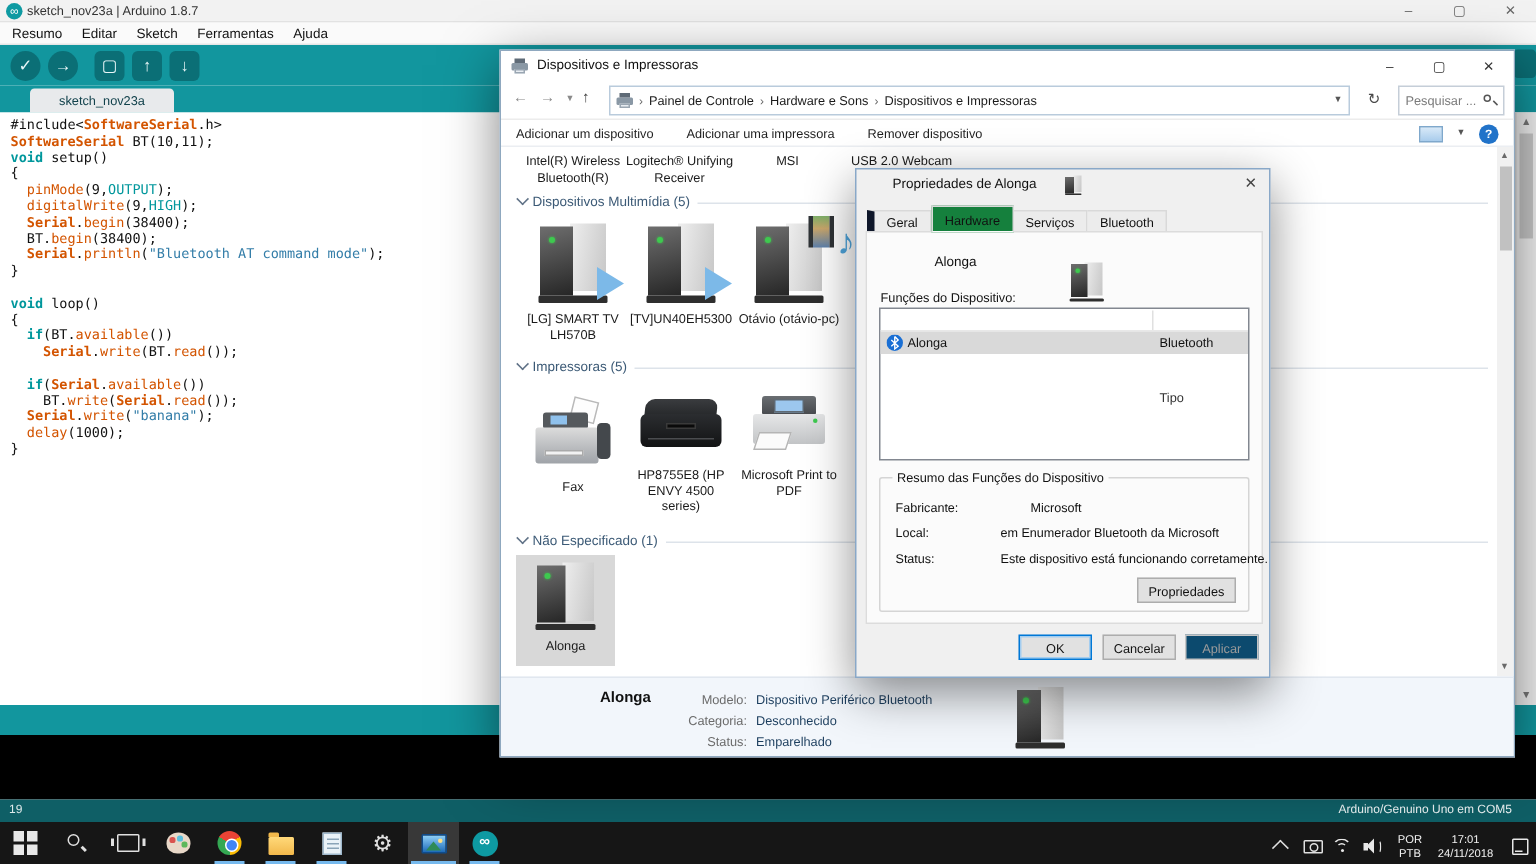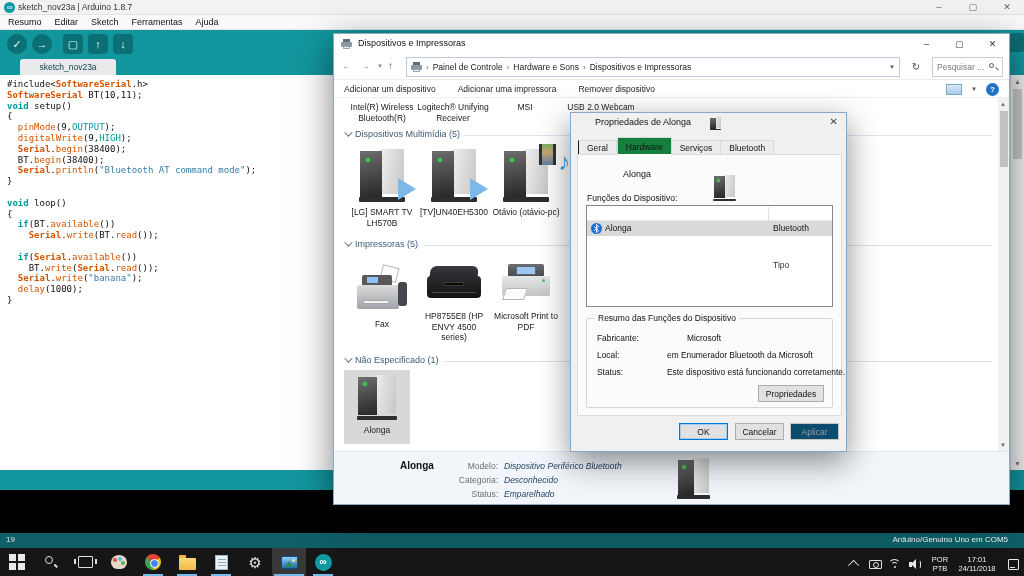--- a/index.html
+++ b/index.html
@@ -107,29 +107,29 @@
   .ic-pdf .body { position:absolute; left:2px; top:14px; width:48px; height:20px; background:linear-gradient(#E6E7E8,#C2C4C6); border-radius:2px; }
   .ic-pdf .paper { position:absolute; left:4px; top:26px; width:22px; height:12px; background:#FBFBFB; border:1px solid #B5B5B5; transform:skewX(-18deg); }
   .ic-pdf .led { position:absolute; left:42px; top:17px; width:3px; height:3px; border-radius:50%; background:#3EC94F; }
   .sel-tile { background:#D8D8D8; }
   .vscroll { background:#F1F1F1; }
   .vscroll .ar { position:absolute; left:2px; font-size:6px; color:#6A6A6A; }
   .vscroll .thumb { position:absolute; left:1.5px; width:8px; background:#C1C1C1; }
   .dw-details { left:0; top:417px; width:675px; height:53px; background:#F2F6FB; border-top:1px solid #E1E7EF; }
   .det-name { font-size:10px; font-weight:bold; color:#111; }
   .det-label { font-size:8.5px; color:#6B6B6B; text-align:right; }
-  .det-value { font-size:8.5px; color:#1C3E5E;font-style:italic; }
+  .det-value { font-size:8.5px; color:#1C3E5E; }
 
   
   #propdlg { left:570px; top:112px; width:277px; height:340px; background:#F0F0F0; border:1px solid #89A8C8; box-shadow:0 10px 30px rgba(0,0,0,.45); z-index:10; }
   .dlg-title { left:24px; top:4px; font-size:9px; color:#111; }
   .dlg-close { right:8px; top:3px; font-size:10px; color:#444; }
   .dlg-tabs { left:7px; top:24px; display:flex; align-items:flex-end; }
   .dlg-tab { font-size:8.5px; color:#111; padding:3px 8px; background:#ECECEC; border:1px solid #D9D9D9; border-left:none; height:15px; line-height:9px; }
-  .dlg-tab:first-child { border-left:1px solid #0f172a; }
+  .dlg-tab:first-child { border-left:5px solid #0f172a; }
   .dlg-tab.active { background:#15803d; height:18px; line-height:12px; border-bottom:1px solid #FBFBFB; position:relative; z-index:2; border-left:1px solid #D9D9D9;text-align:right; }
   .dlg-panel { left:6px; top:41px; width:265px; height:262px; background:#FBFBFB; border:1px solid #DCDCDC; }
   .dlg-devname { left:52px; top:56px; font-size:9px; color:#111; }
   .dlg-listlabel { left:16px; top:80px; font-size:8.5px; color:#111; }
   .dlg-list { left:15px; top:92px; width:247px; height:102px; background:#fff; border:1px solid #828790; }
   .dlg-list .hdr { position:absolute; left:0; top:0; width:100%; height:15px; border-bottom:1px solid #E8E8E8; }
   .dlg-list .coldiv { position:absolute; top:1px; width:1px; height:13px; background:#E0E0E0; }
   .dlg-col { position:absolute; top:15px; font-size:8.5px; color:#333; }
   .dlg-row { position:absolute; left:0; top:15px; width:100%; height:15px; background:#D9D9D9; }
   .dlg-row .nm { position:absolute; left:18px; top:2px; font-size:8.5px; color:#111; }

